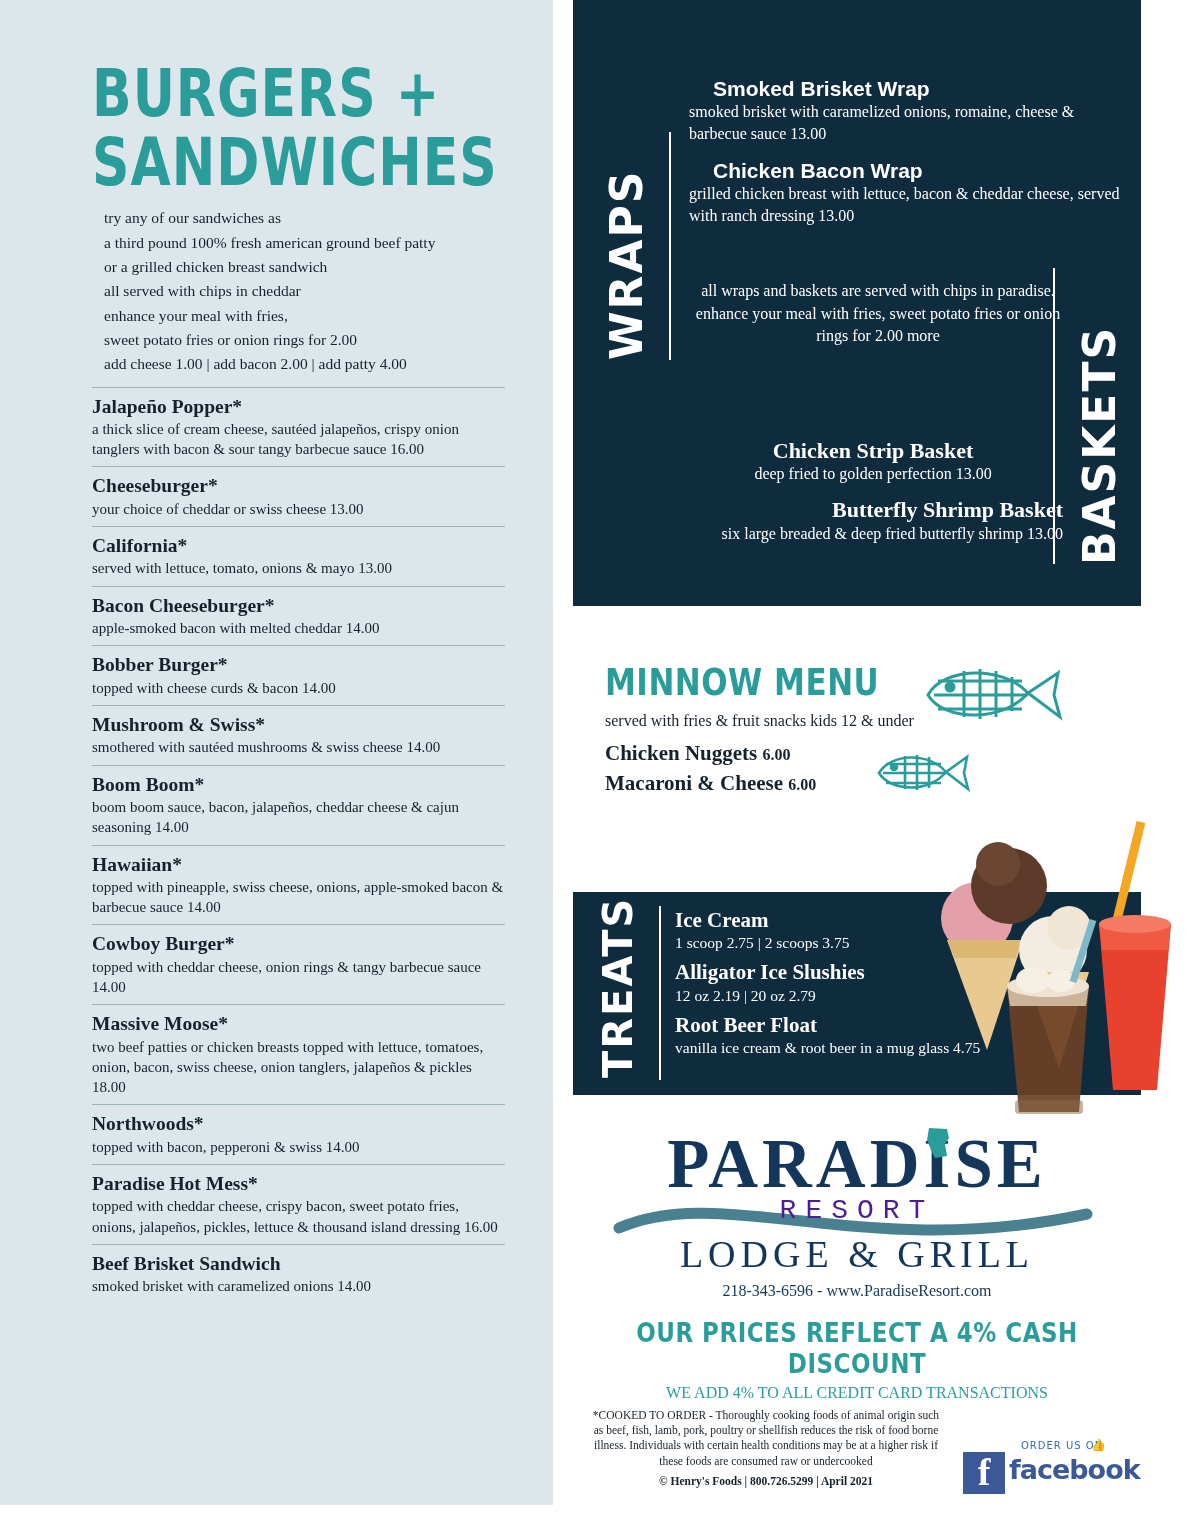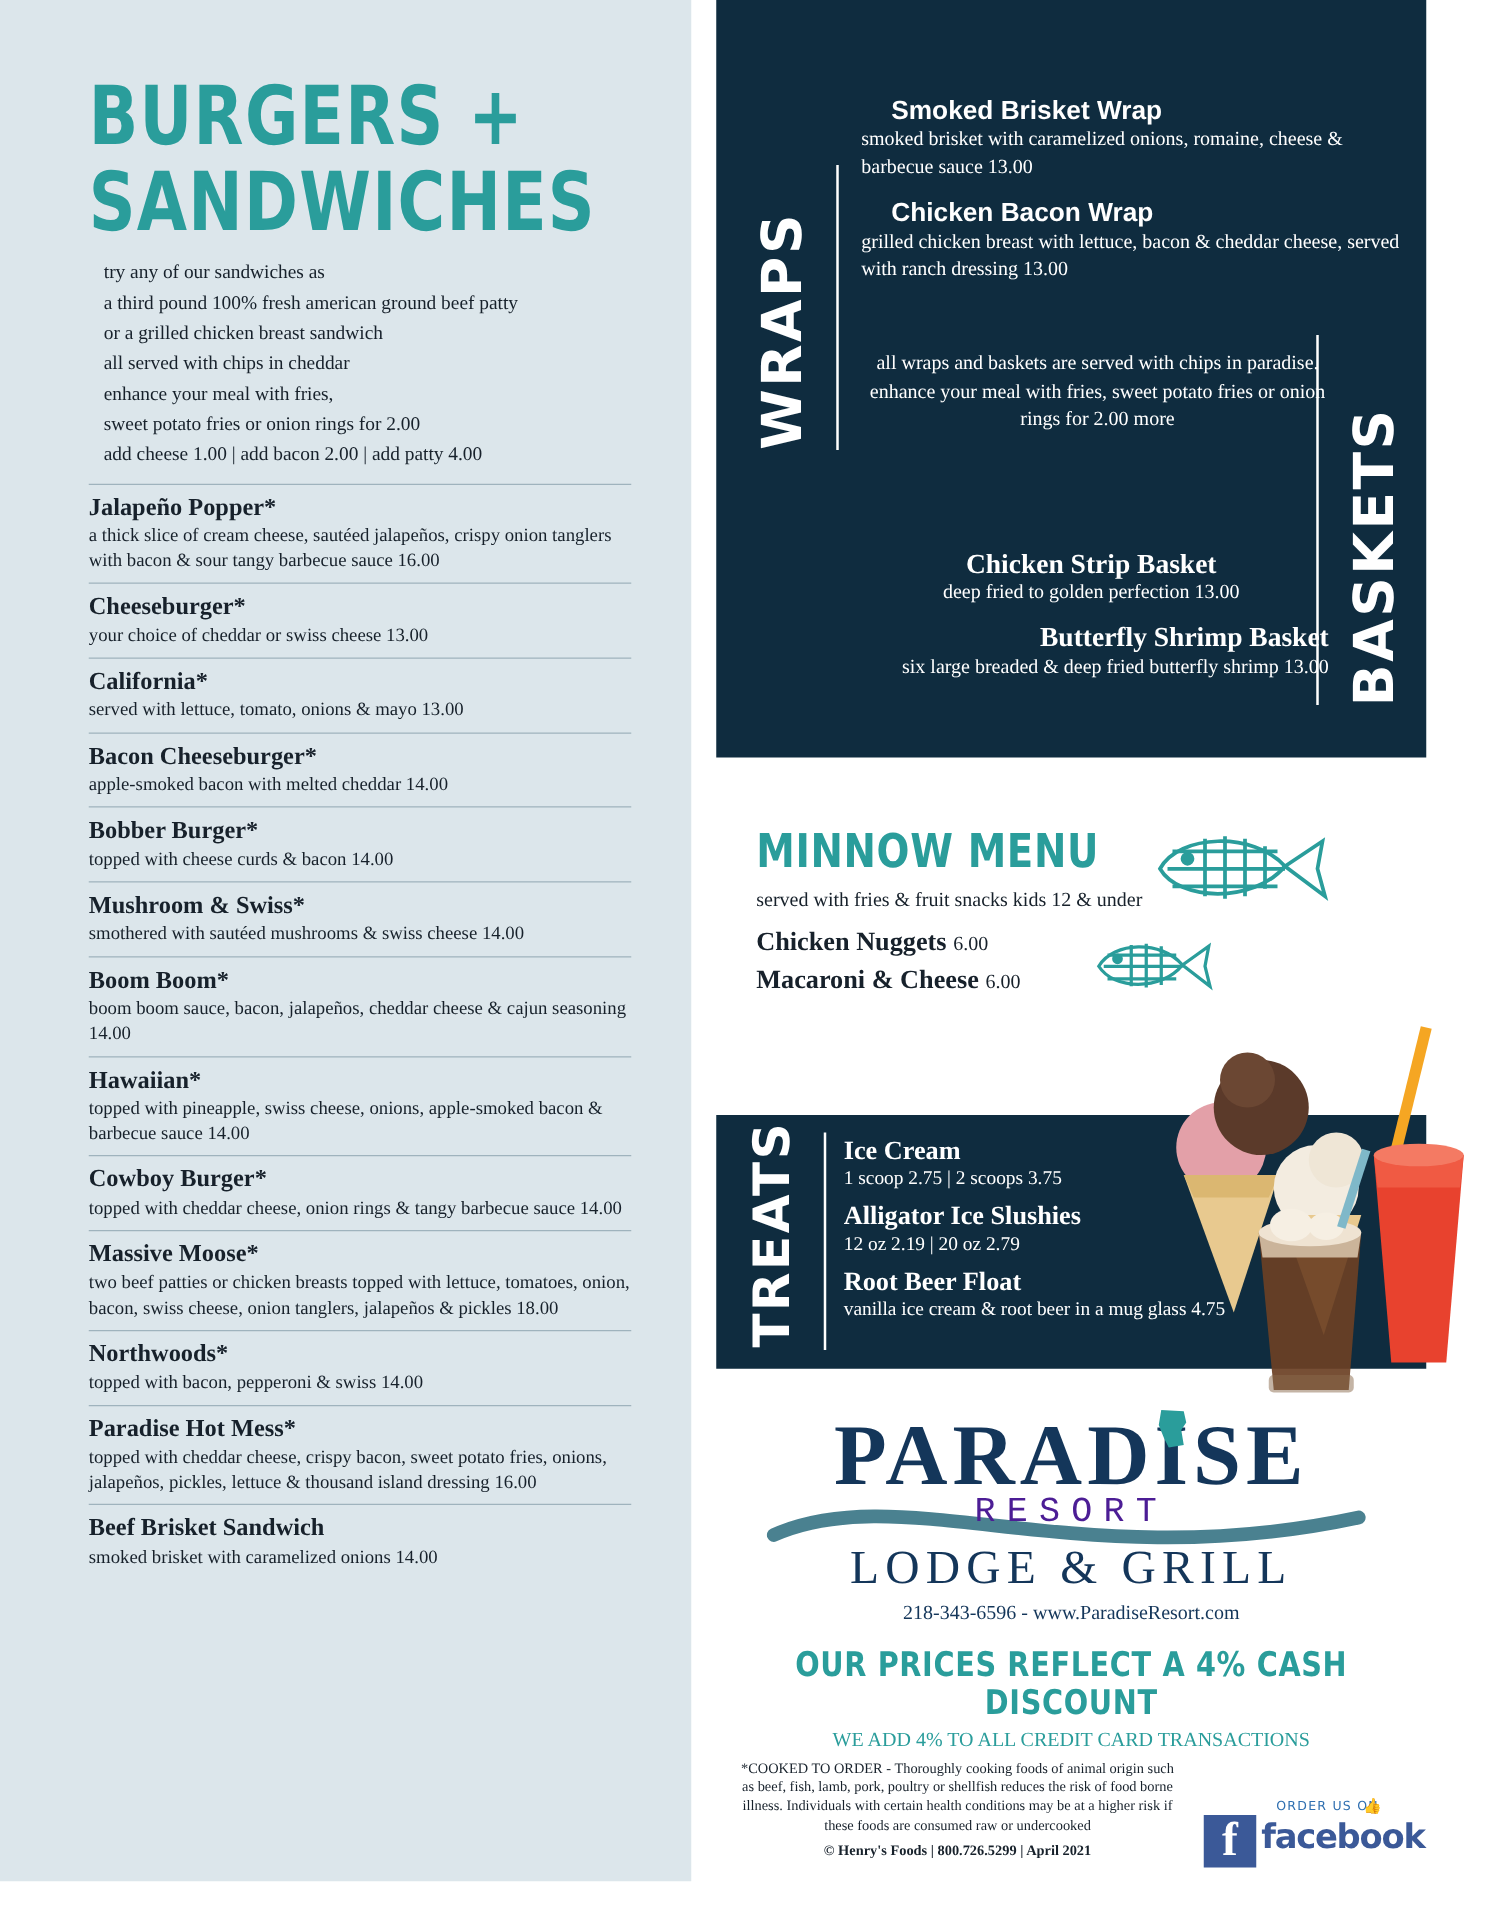--- a/index.html
+++ b/index.html
@@ -12,21 +12,21 @@
     position: relative;
     overflow: hidden;
   }
 
   
   #left-panel {
     position: absolute;
     left: 0; top: 0;
     width: 553px; height: 1505px;
     background: #dce6eb;
-    padding: 60px 48px 0 71px;
+    padding: 60px 48px 0 92px;
   }
   .section-title {
     font-family: "DejaVu Sans", sans-serif;
     font-weight: bold;
     color: #2a9d9b;
     font-size: 52px;
     line-height: 1.06;
     letter-spacing: 1px;
     text-transform: uppercase;
     margin: 0 0 6px 0;
@@ -144,21 +144,21 @@
   #minnow-sub {
     font-family: "Liberation Serif", serif;
     font-size: 16px; line-height: 1.35; color: #17212b;
     margin-bottom: 6px;
   }
   .minnow-item {
     font-family: "Liberation Serif", serif;
     font-weight: bold; font-size: 21px; color: #17212b;
     line-height: 1.45;
   }
-  .minnow-item .price { font-weight: normal; font-size: 16px; }
+  .minnow-item .price { font-weight: bold; font-size: 16px; }
 
   
   #fish-big { position: absolute; left: 345px; top: 655px; }
   #fish-small { position: absolute; left: 300px; top: 745px; }
 
   
   #treats-box {
     position: absolute; left: 0; top: 892px;
     width: 568px; height: 203px;
     background: #0f2c3f; color: #fff;

